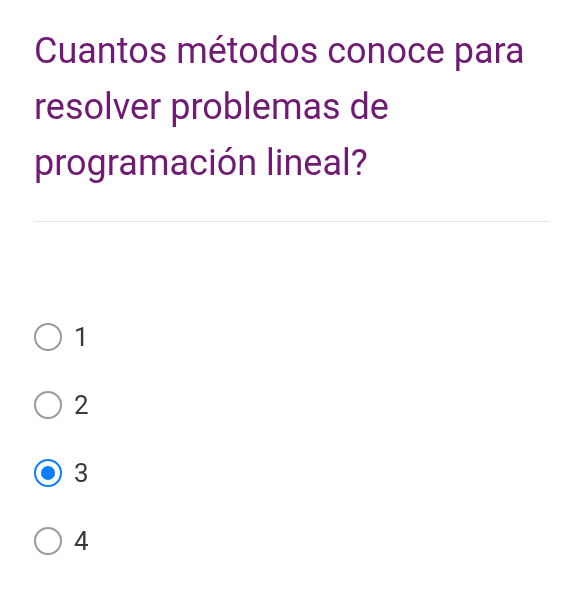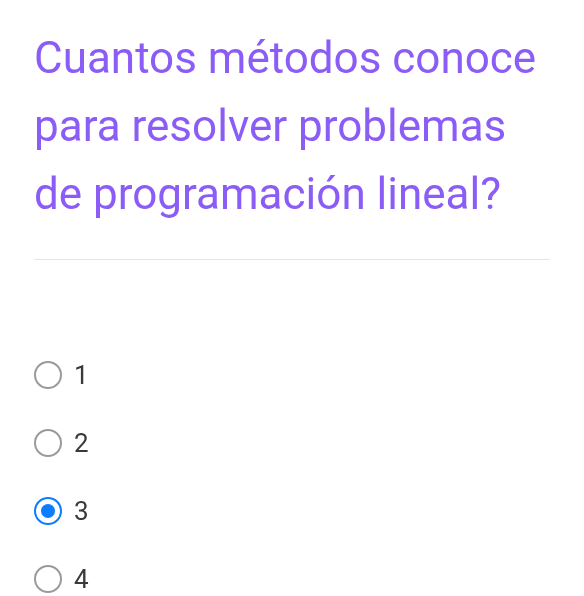--- a/index.html
+++ b/index.html
@@ -9,23 +9,23 @@
     }
     body {
       font-family: -apple-system, BlinkMacSystemFont, 'Segoe UI', Roboto, Helvetica, Arial, sans-serif;
       background: #fff;
       width: 584px;
       height: 596px;
       padding: 24px 34px;
       color: #333;
     }
     .question {
-      font-size: 44px;
+      font-size: 36px;
       font-weight: 400;
-      color: #8b5cf6;
+      color: #701a75;
       line-height: 1.55;
       margin-bottom: 30px;
     }
     .divider {
       border: none;
       border-top: 1px solid #e5e5e5;
       margin-bottom: 100px;
     }
     .options {
       display: flex;

